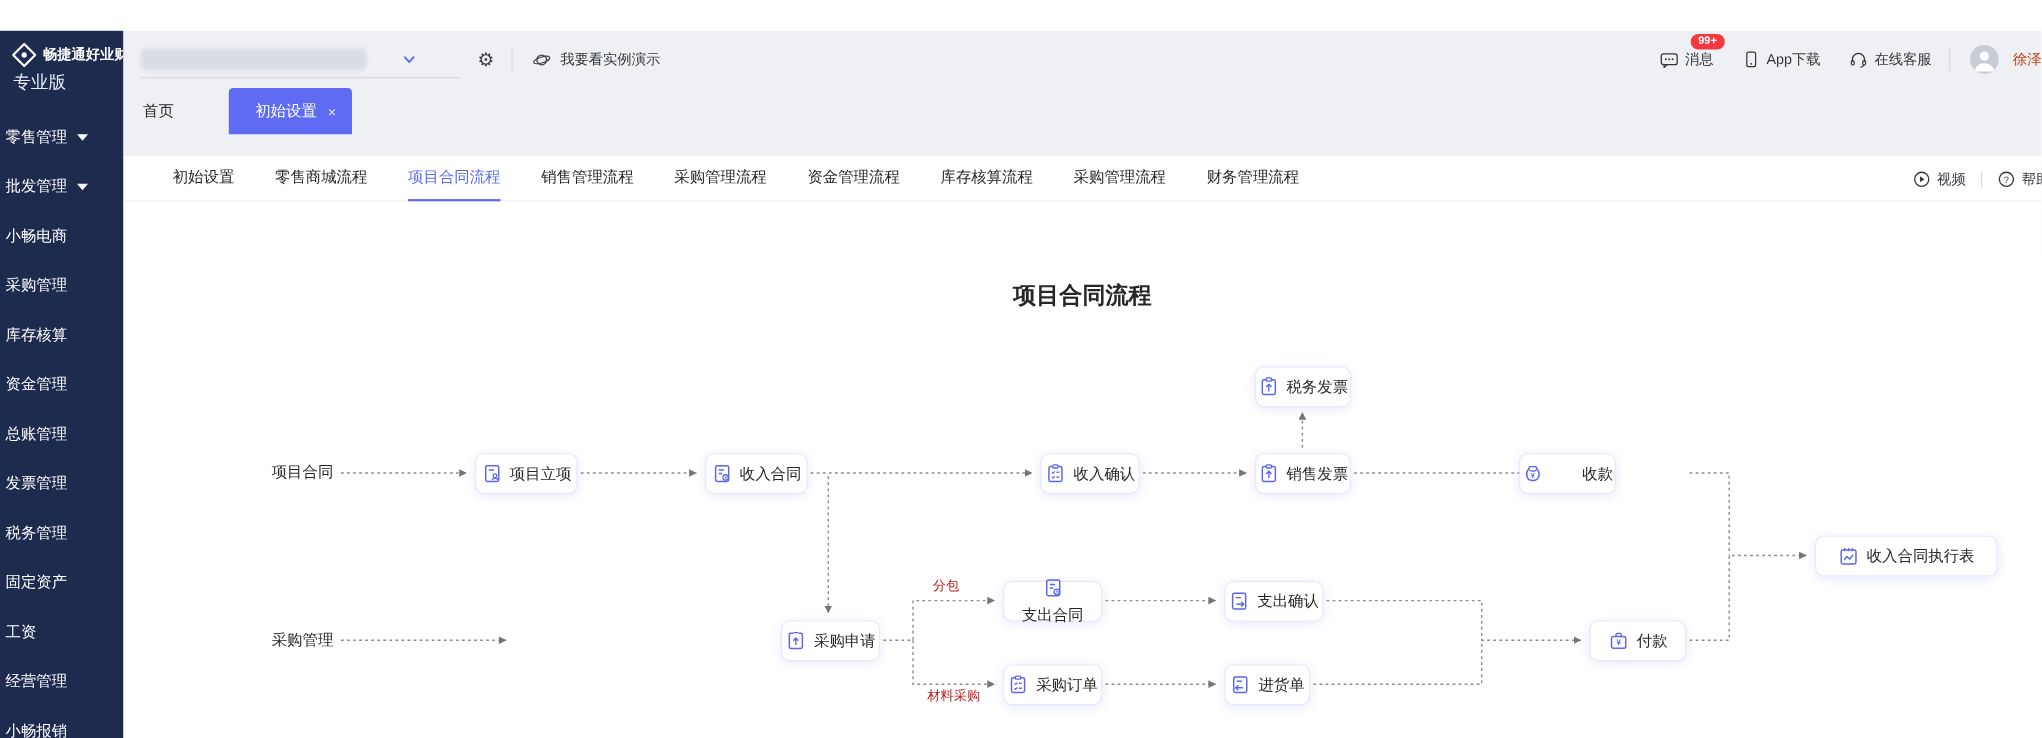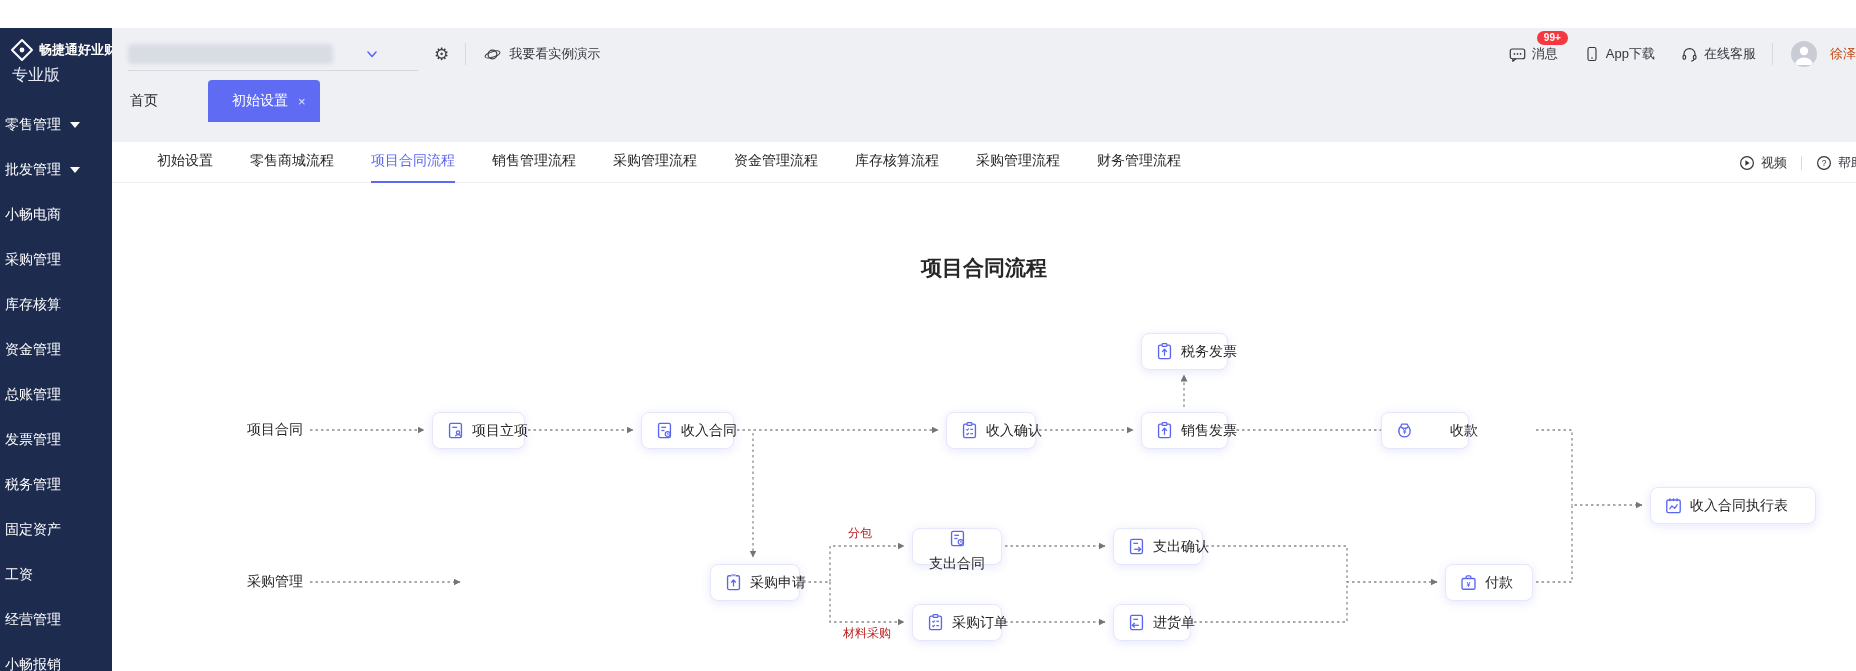--- a/index.html
+++ b/index.html
@@ -90,21 +90,21 @@
   .subnav-right .vdiv { margin:0 8px; height:14px; }
   .flow-title {
     position:absolute; left:0; right:0; top:112px; text-align:center;
     font-size:21px; font-weight:bold; color:#262626;
   }
 
   
   #flow-svg { position:absolute; inset:0; width:1856px; height:671px; z-index:4; pointer-events:none; }
   #flow-nodes { position:absolute; inset:0; z-index:5; pointer-events:none; }
   .flow-node {
-    position:absolute; display:flex; align-items:center; justify-content:flex-start;
+    position:absolute; display:flex; align-items:center; justify-content:center;
     gap:7px; padding:0 13px; background:#fff;
     border:1px solid #e6e7fb; border-radius:8px;
     box-shadow:0 2px 10px rgba(100,110,240,.16);
     font-size:14px; color:#262626; pointer-events:auto; cursor:pointer; white-space:nowrap;
   }
   .flow-node .nicon { width:19px; height:19px; flex:0 0 auto; display:flex; }
   .flow-rowlabel {
     position:absolute; transform:translateY(-50%); font-size:14px; font-weight:500;
     color:#262626; white-space:nowrap;
   }

